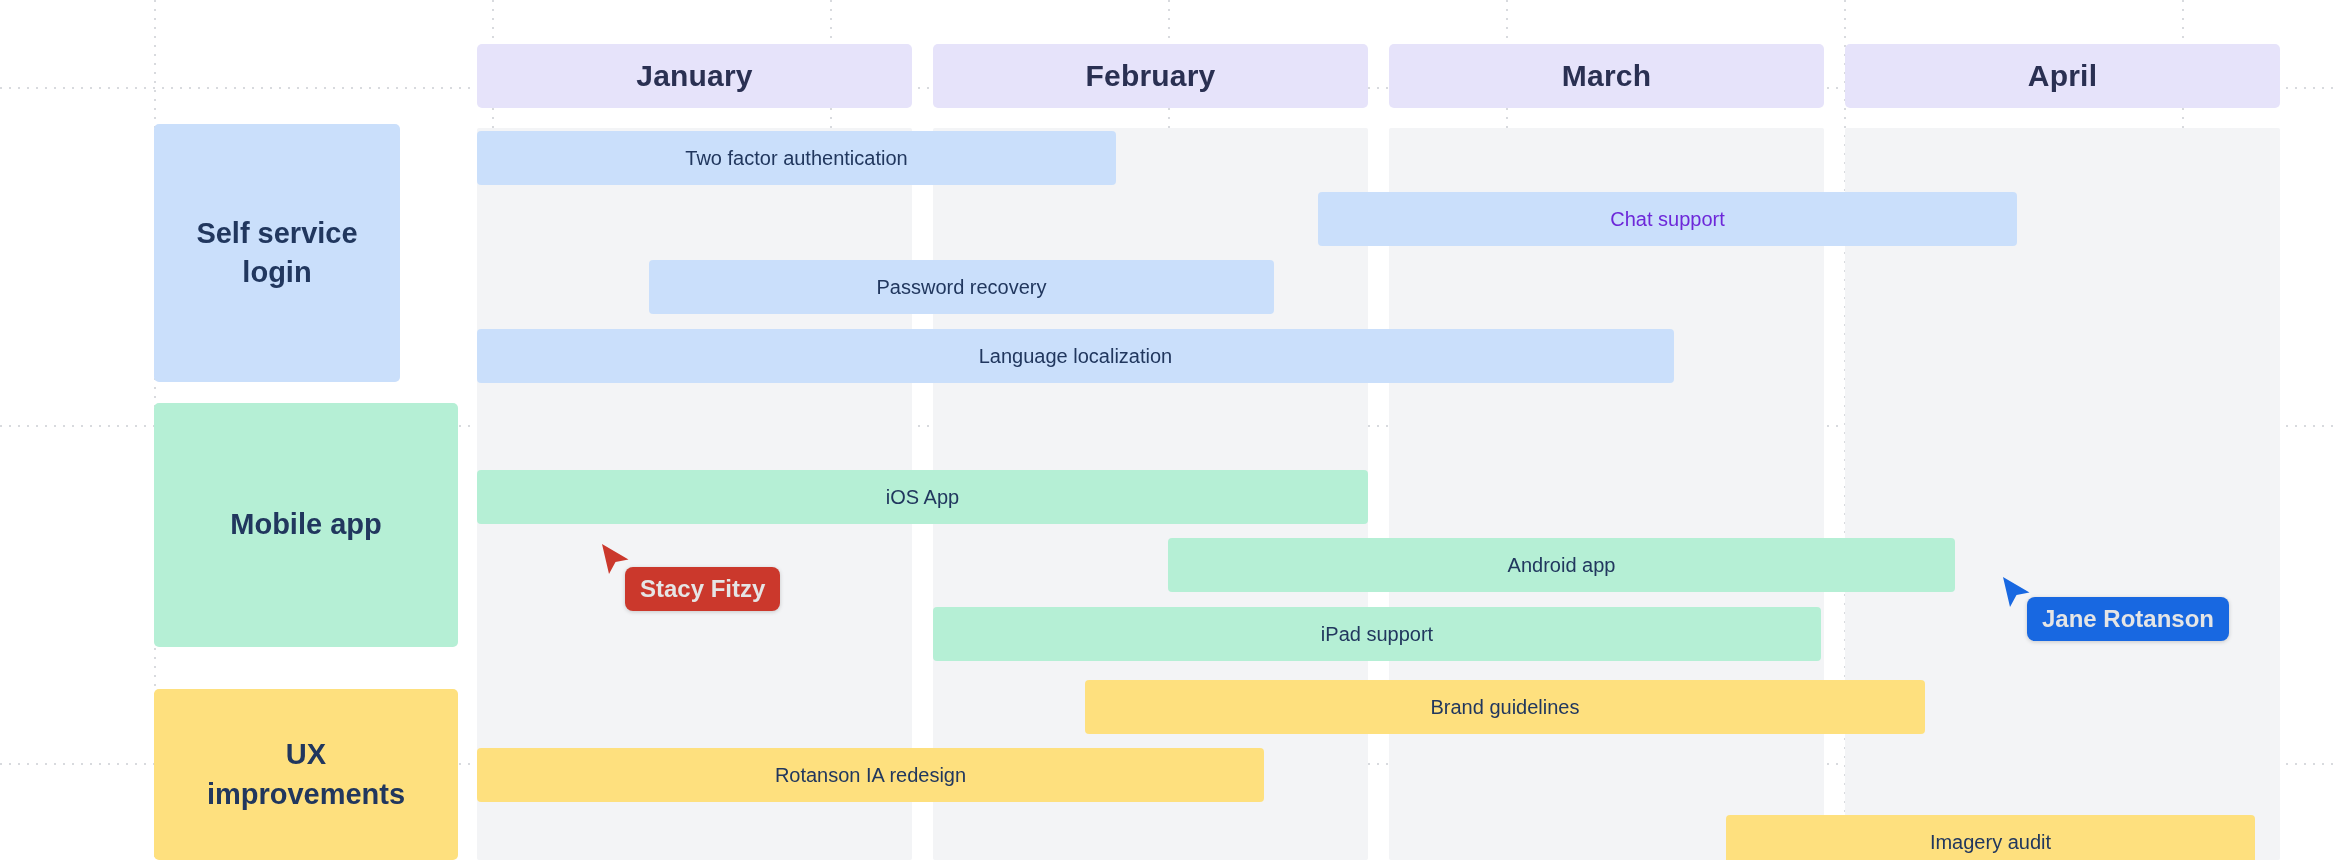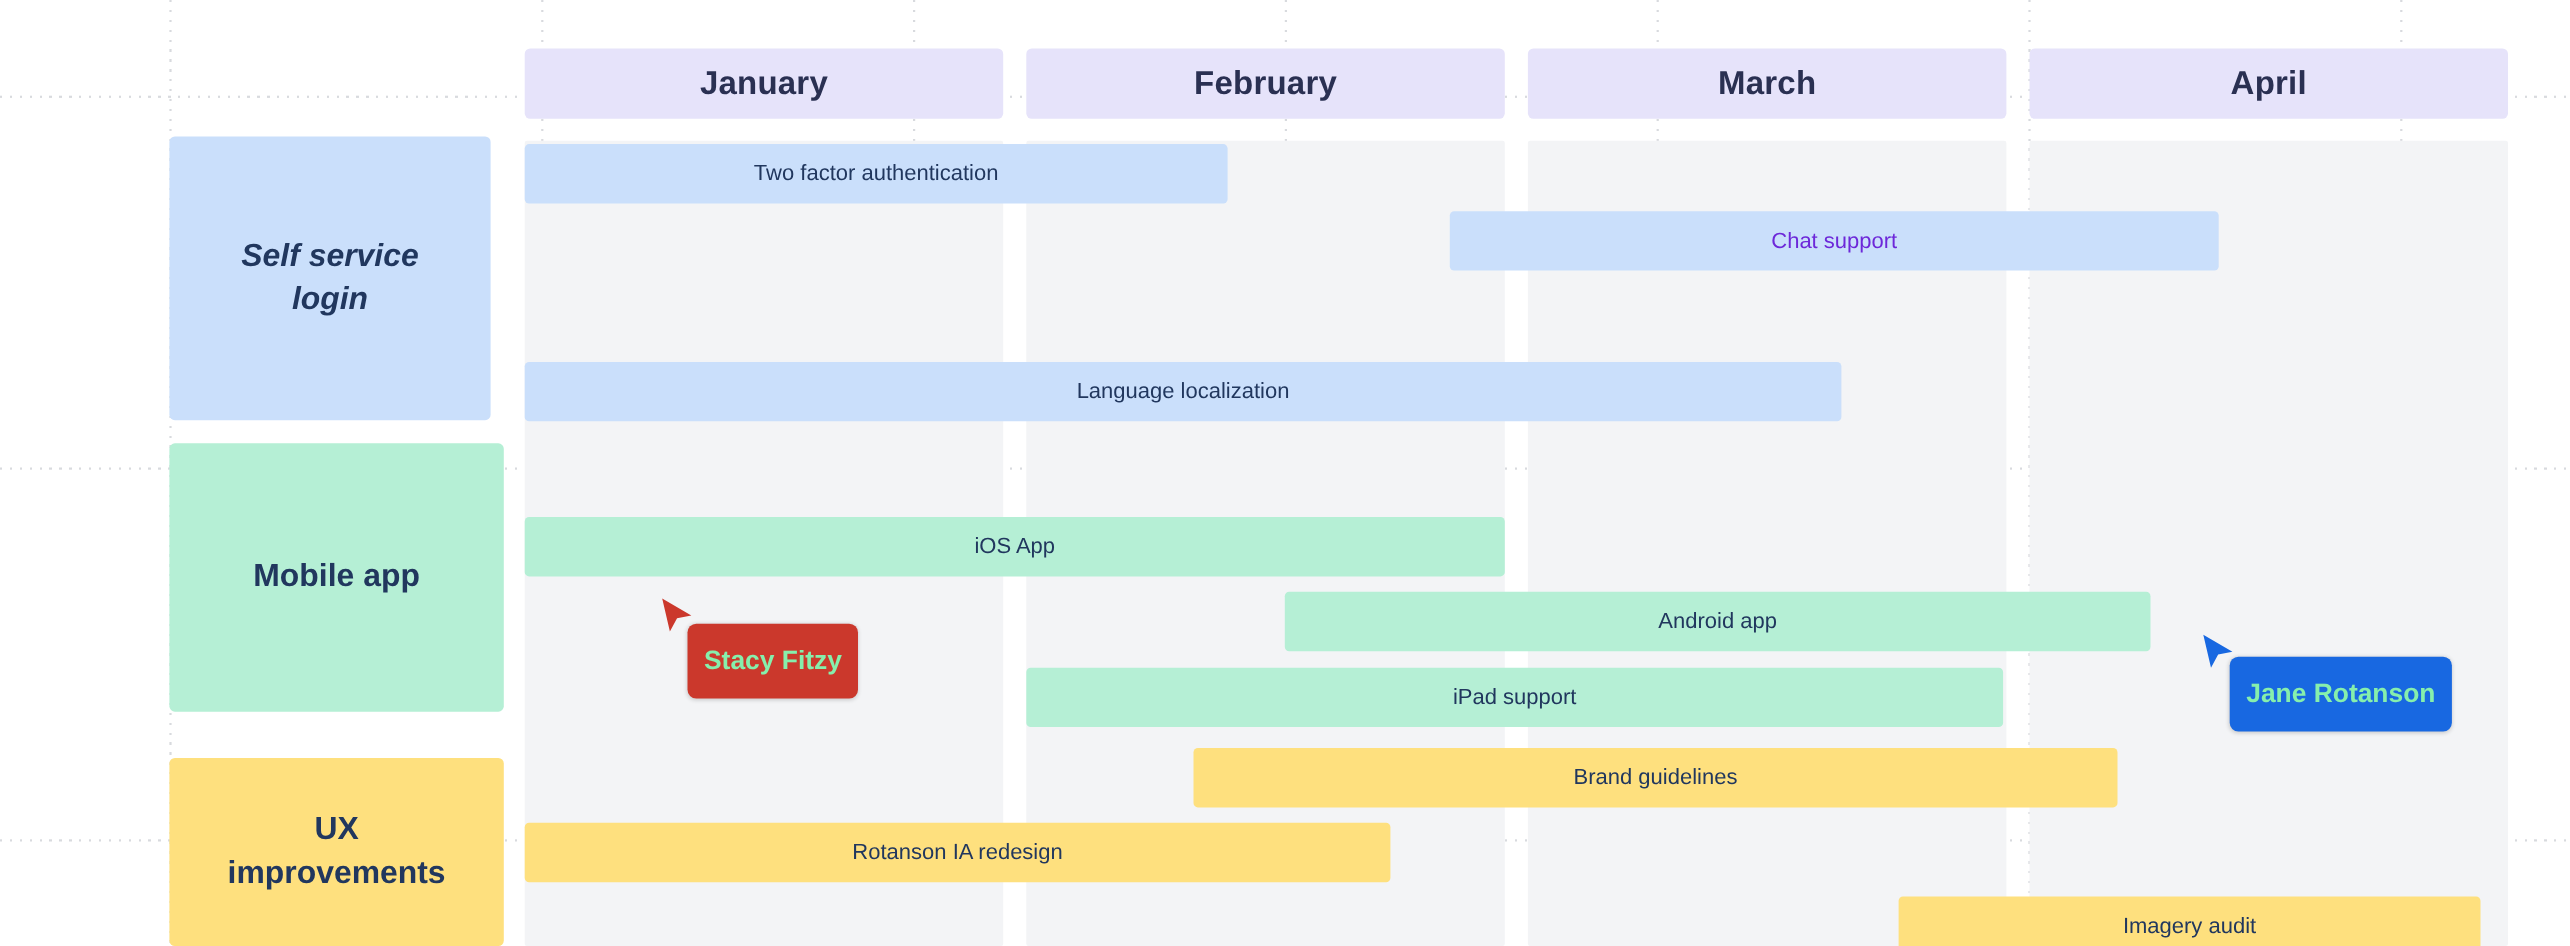--- a/index.html
+++ b/index.html
@@ -66,22 +66,22 @@
     display: flex;
     align-items: center;
     justify-content: center;
     font-size: 20px;
     white-space: nowrap;
   }
   .cursor-wrap { position: absolute; }
   .cursor-label {
     position: absolute;
     border-radius: 8px;
-    padding: 20px 15px;
-    color: #86efac;
+    padding: 8px 15px;
+    color: #e5e5e5;
     font-size: 24px;
     font-weight: bold;
     white-space: nowrap;
     box-shadow: 0 1px 4px rgba(0,0,0,0.18);
   }
   svg.cursor-arrow { position: absolute; overflow: visible; }
 </style>
 </head>
 <body>
 
@@ -102,27 +102,28 @@
       <div class="month-column" style="left: 477px; width: 435px; background: rgb(243, 244, 246);"></div>
       <div class="month-column" style="left: 933px; width: 435px; background: rgb(243, 244, 246);"></div>
       <div class="month-column" style="left: 1389px; width: 435px; background: rgb(243, 244, 246);"></div>
       <div class="month-column" style="left: 1845px; width: 435px; background: rgb(243, 244, 246);"></div>
     </div>
   <div id="shapes-layer" class="layer">
       <div class="month-header" style="left: 477px; width: 435px; background: rgb(230, 227, 250); color: rgb(42, 48, 82);">January</div>
       <div class="month-header" style="left: 933px; width: 435px; background: rgb(230, 227, 250); color: rgb(42, 48, 82);">February</div>
       <div class="month-header" style="left: 1389px; width: 435px; background: rgb(230, 227, 250); color: rgb(42, 48, 82);">March</div>
       <div class="month-header" style="left: 1845px; width: 435px; background: rgb(230, 227, 250); color: rgb(42, 48, 82);">April</div>
-      <div class="section-block" style="left: 154px; top: 124px; width: 292px; height: 258px; background: rgb(202, 223, 251); color: rgb(33, 55, 94); font-style: italic;">Self service
+      <div class="section-block" style="left: 154px; top: 124px; width: 246px; height: 258px; background: rgb(202, 223, 251); color: rgb(33, 55, 94);">Self service
 login</div>
       <div class="section-block" style="left: 154px; top: 403px; width: 304px; height: 244px; background: rgb(181, 239, 213); color: rgb(33, 55, 94);">Mobile app</div>
       <div class="section-block" style="left: 154px; top: 689px; width: 304px; height: 171px; background: rgb(254, 224, 126); color: rgb(33, 55, 94);">UX
 improvements</div>
       <div class="task-bar" style="left: 477px; top: 131px; width: 639px; background: rgb(202, 223, 251); color: rgb(33, 55, 94);">Two factor authentication</div>
       <div class="task-bar" style="left: 1318px; top: 192px; width: 699px; background: rgb(202, 223, 251); color: #6d28d9;">Chat support</div>
+      <div class="task-bar" style="left: 649px; top: 260px; width: 625px; background: rgb(202, 223, 251); color: rgb(33, 55, 94);">Password recovery</div>
       <div class="task-bar" style="left: 477px; top: 329px; width: 1197px; background: rgb(202, 223, 251); color: rgb(33, 55, 94);">Language localization</div>
       <div class="task-bar" style="left: 477px; top: 470px; width: 891px; background: rgb(181, 239, 213); color: rgb(33, 55, 94);">iOS App</div>
       <div class="task-bar" style="left: 933px; top: 607px; width: 888px; background: rgb(181, 239, 213); color: rgb(33, 55, 94);">iPad support</div>
       <div class="task-bar" style="left: 1168px; top: 538px; width: 787px; background: rgb(181, 239, 213); color: rgb(33, 55, 94);">Android app</div>
       <div class="task-bar" style="left: 1085px; top: 680px; width: 840px; background: rgb(254, 224, 126); color: rgb(33, 55, 94);">Brand guidelines</div>
       <div class="task-bar" style="left: 477px; top: 748px; width: 787px; background: rgb(254, 224, 126); color: rgb(33, 55, 94);">Rotanson IA redesign</div>
       <div class="task-bar" style="left: 1726px; top: 815px; width: 529px; background: rgb(254, 224, 126); color: rgb(33, 55, 94);">Imagery audit</div>
     </div>
   <div id="cursors-layer" class="layer">
       <div class="cursor-wrap">

